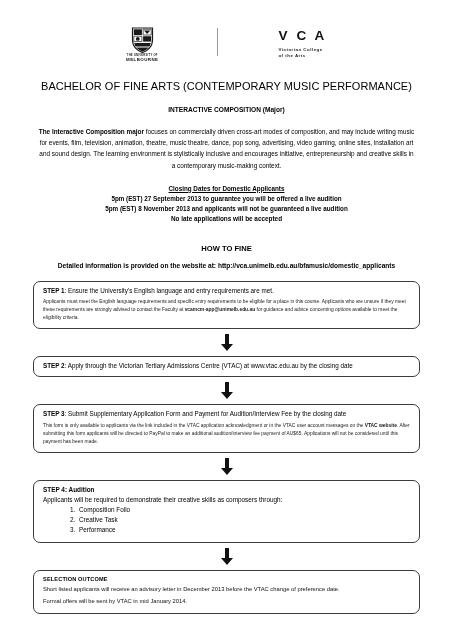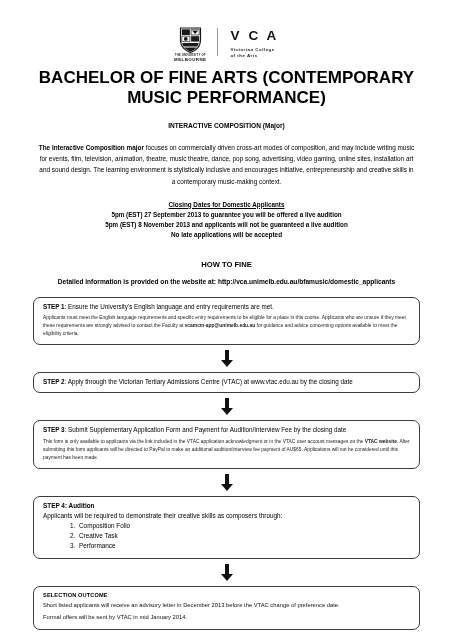--- a/index.html
+++ b/index.html
@@ -23,20 +23,21 @@
     box-sizing: border-box;
     padding: 0 33px;
   }
 
   
   .masthead {
     padding-top: 27px;
     display: flex;
     justify-content: center;
     align-items: stretch;
+    gap: 48px;
   }
   .uom-lockup {
     display: flex;
     flex-direction: column;
     align-items: center;
     justify-content: flex-start;
     padding-right: 11px;
   }
   .crest {
     width: 23px;
@@ -87,24 +88,24 @@
     font-size: 4.4px;
     font-weight: bold;
     letter-spacing: 0.5px;
     line-height: 1.45;
     color: #222222;
     text-align: left;
   }
 
   
   .doc-title {
-    margin-top: 6px;
-    text-align: center;
-    font-size: 17px;
-    font-weight: bold;
+    margin-top: 18px;
+    text-align: center;
+    font-size: 11px;
+    font-weight: normal;
     letter-spacing: 0.02px;
     color: #000000;
   }
   .doc-subtitle {
     margin-top: 14px;
     text-align: center;
     font-size: 6.6px;
     font-weight: bold;
     color: #000000;
   }

